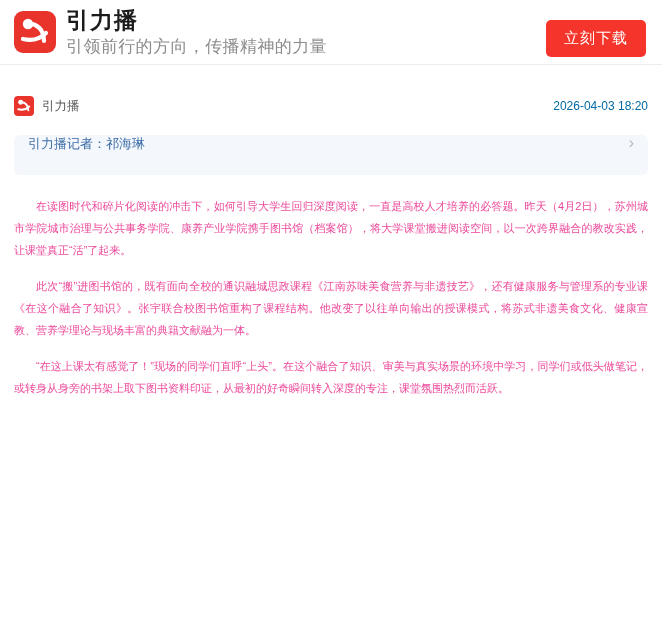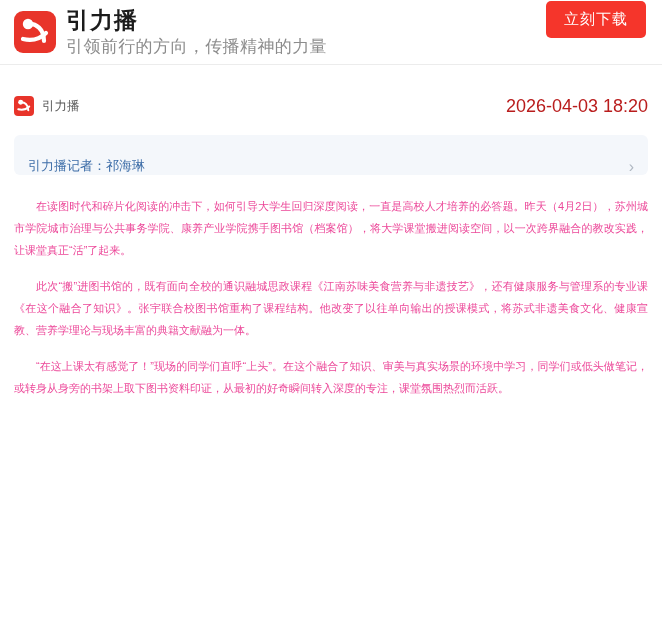--- a/index.html
+++ b/index.html
@@ -54,21 +54,21 @@
   }
   .brand-slogan {
     font-size: 17px;
     color: #8c8c8c;
     margin-top: 4px;
     letter-spacing: 0.4px;
   }
   .download-btn {
     position: absolute;
     right: 16px;
-    top: 1px;
+    top: 20px;
     background: #f5352b;
     color: #fff;
     font-size: 15px;
     padding: 9px 18px;
     border-radius: 5px;
     border: none;
     cursor: pointer;
     letter-spacing: 1px;
     font-family: "Liberation Sans", sans-serif;
   }
@@ -104,31 +104,31 @@
     flex: none;
     margin-right: 8px;
     overflow: hidden;
   }
   .meta-source {
     font-size: 12.5px;
     color: #555;
   }
   .meta-date {
     margin-left: auto;
-    font-size: 18px;
-    color: #b91c1c;
+    font-size: 12px;
+    color: #0369a1;
   }
 
   .reporter-bar {
     margin-top: 14px;
     background: #f4f7fb;
     border-radius: 6px;
     height: 40px;
     display: flex;
-    align-items: flex-end;
+    align-items: flex-start;
     padding: 0 14px;
     cursor: pointer;
   }
   .reporter-text {
     font-size: 13px;
     color: #3e6ea8;
   }
   .chev {
     margin-left: auto;
     color: #b0b8c2;

